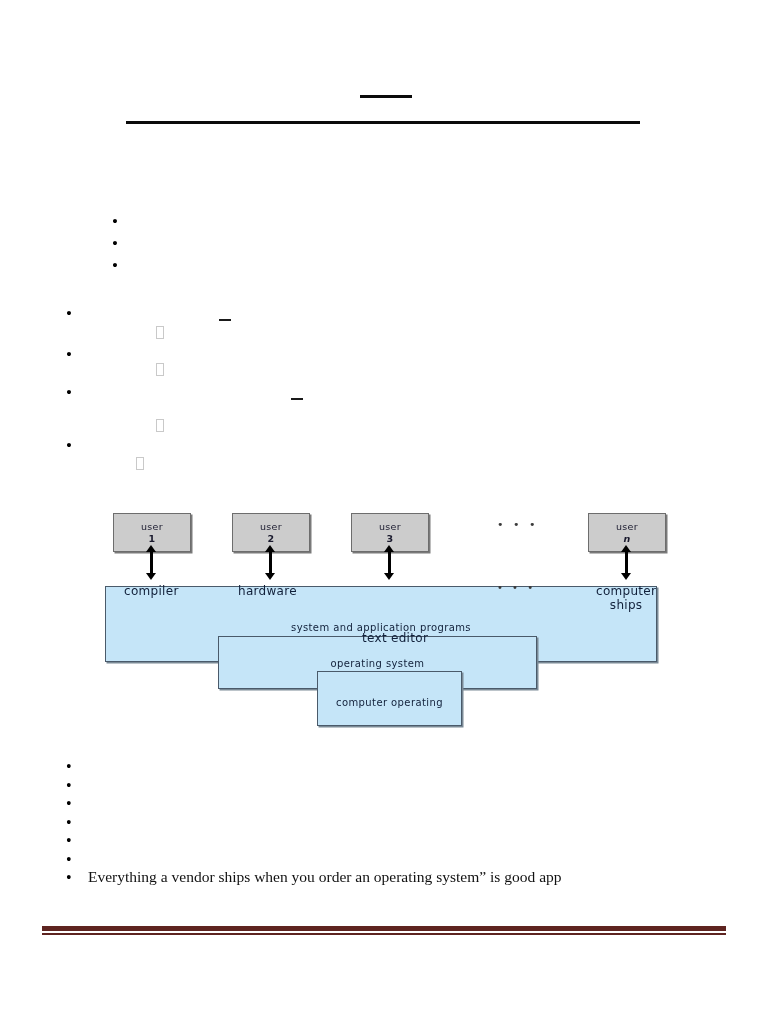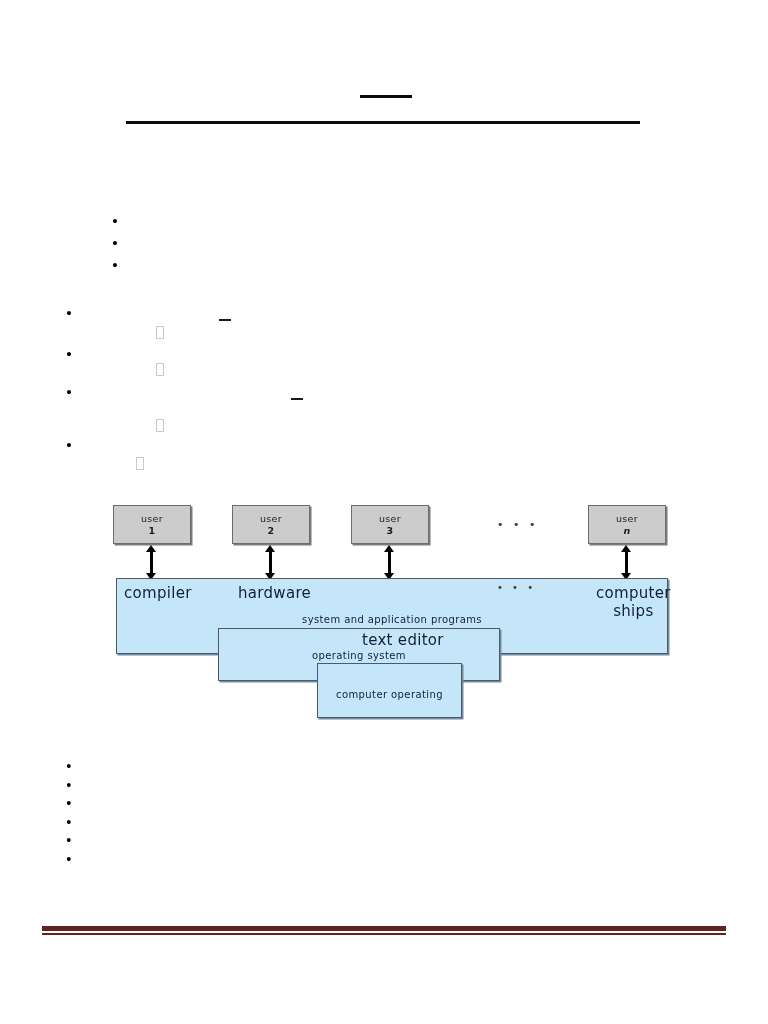--- a/index.html
+++ b/index.html
@@ -132,21 +132,21 @@
 
   
   #diagram {
     position: absolute;
     left: 0;
     top: 0;
     width: 768px;
     height: 1024px;
     pointer-events: none;
   }
-  #diagram .hit { pointer-events: auto; }
+  #diagram .hit { pointer-events: auto; margin-top: 8px; }
 
   .user-box {
     position: absolute;
     background: #cccccc;
     border: 1px solid #6d6d6d;
     box-shadow: 1.5px 1.5px 0 #7a7a7a;
     box-sizing: border-box;
     display: flex;
     flex-direction: column;
     align-items: center;
@@ -199,44 +199,44 @@
     position: absolute;
     background: #c5e5f8;
     border: 1px solid #4a5a6a;
     box-shadow: 1.5px 1.5px 0 #7a8a96;
     box-sizing: border-box;
     font-family: "DejaVu Sans", "Liberation Sans", sans-serif;
     color: #11203a;
     letter-spacing: 0.3px;
   }
   #box-sysapp {
-    left: 116px;
+    left: 105px;
     top: 578px;
     width: 552px;
     height: 76px;
     z-index: 1;
   }
   #box-os {
     left: 218px;
     top: 628px;
-    width: 282px;
+    width: 319px;
     height: 53px;
     z-index: 2;
   }
   #box-hw {
     left: 317px;
     top: 663px;
     width: 145px;
     height: 55px;
     z-index: 3;
   }
 
   .band-label {
     position: absolute;
-    font-size: 15px;
+    font-size: 12px;
     line-height: 1.2;
     text-align: center;
     color: #11203a;
     font-family: "DejaVu Sans", "Liberation Sans", sans-serif;
     letter-spacing: 0.3px;
     white-space: nowrap;
   }
   .centered-label {
     position: absolute;
     left: 0;
@@ -398,20 +398,23 @@
     </li>
     <li class="bullet-row">
       <span class="bullet-text"></span>
     </li>
     <li class="bullet-row">
       <span class="bullet-text"></span>
     </li>
     <li class="bullet-row">
       <span class="bullet-text"></span>
     </li>
+    <li class="bullet-row">
+      <span class="bullet-text">Everything a vendor ships when you order an operating system” is good app</span>
+    </li>
   </ul>
 
   <div class="foot-rule" style="top:926px;">
     <div class="thick"></div>
     <div class="gap"></div>
     <div class="thin"></div>
   </div>
 
 </div>
 

